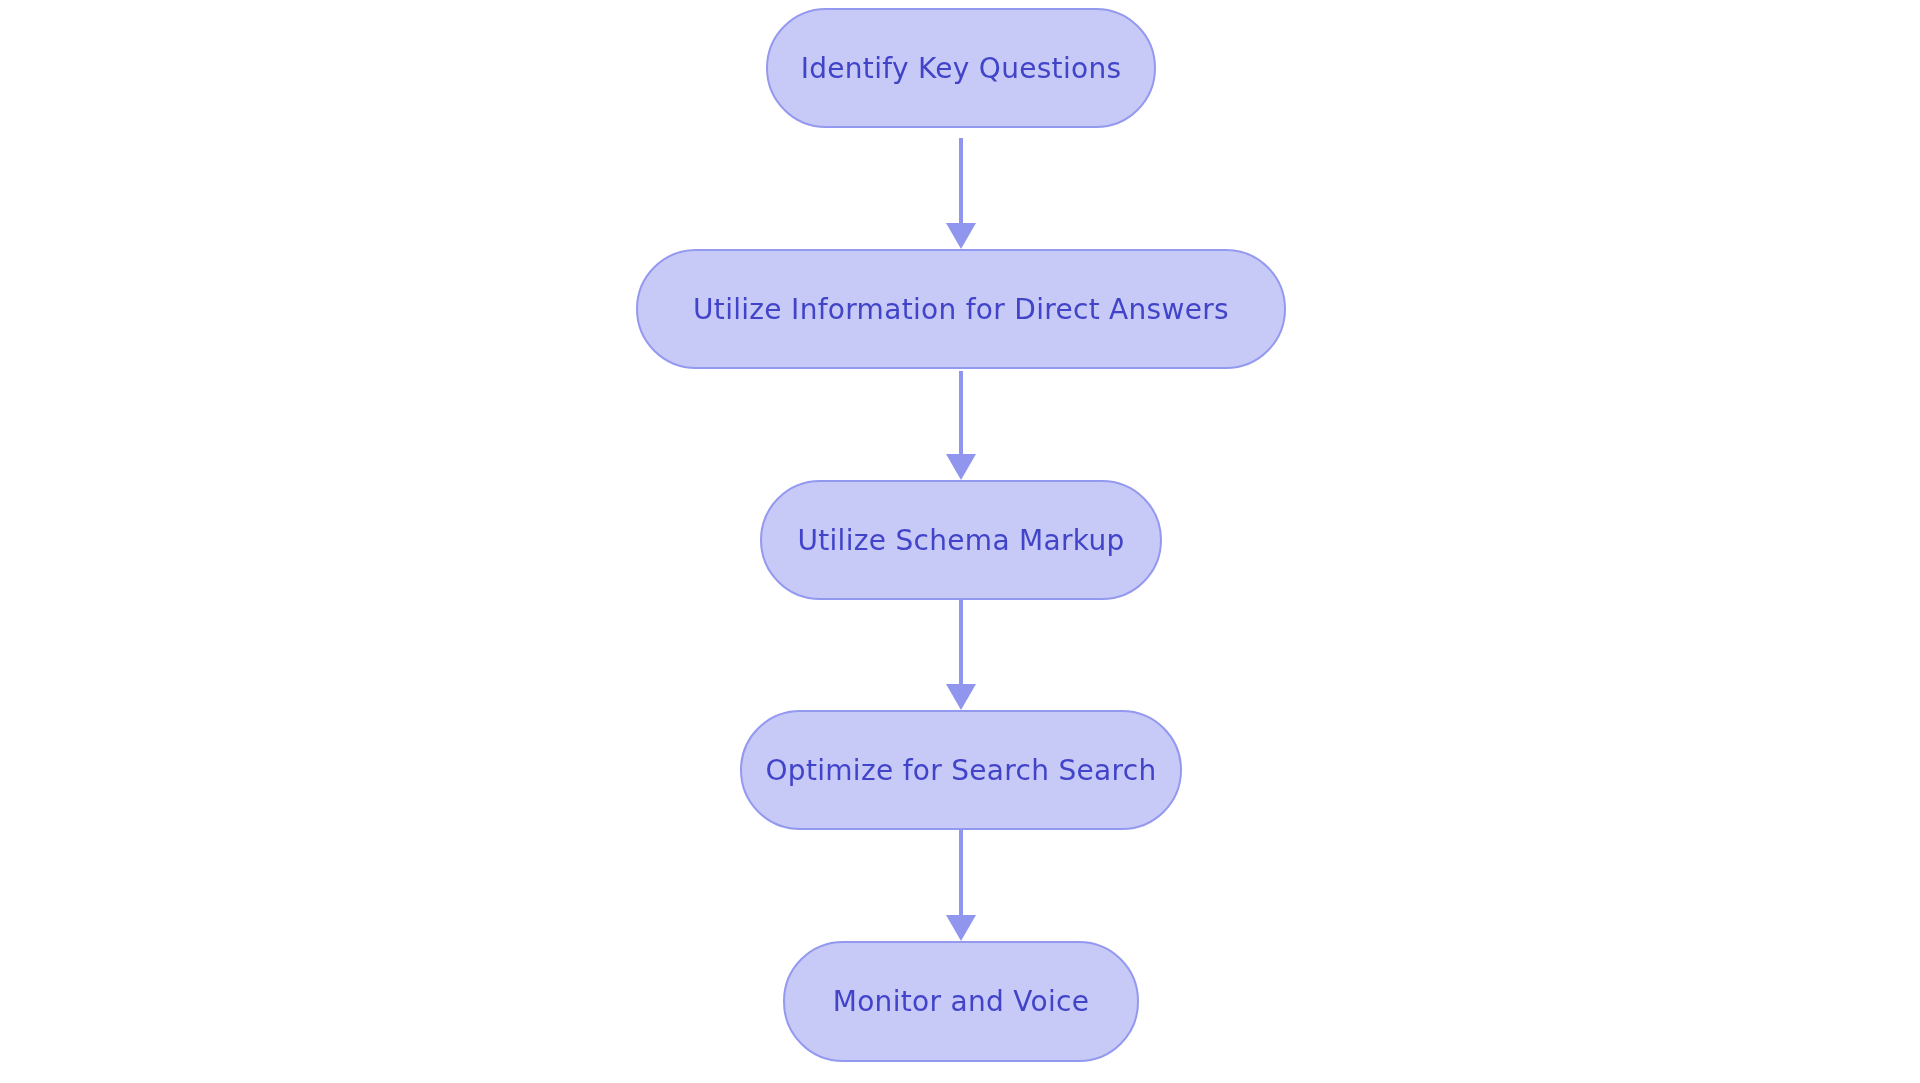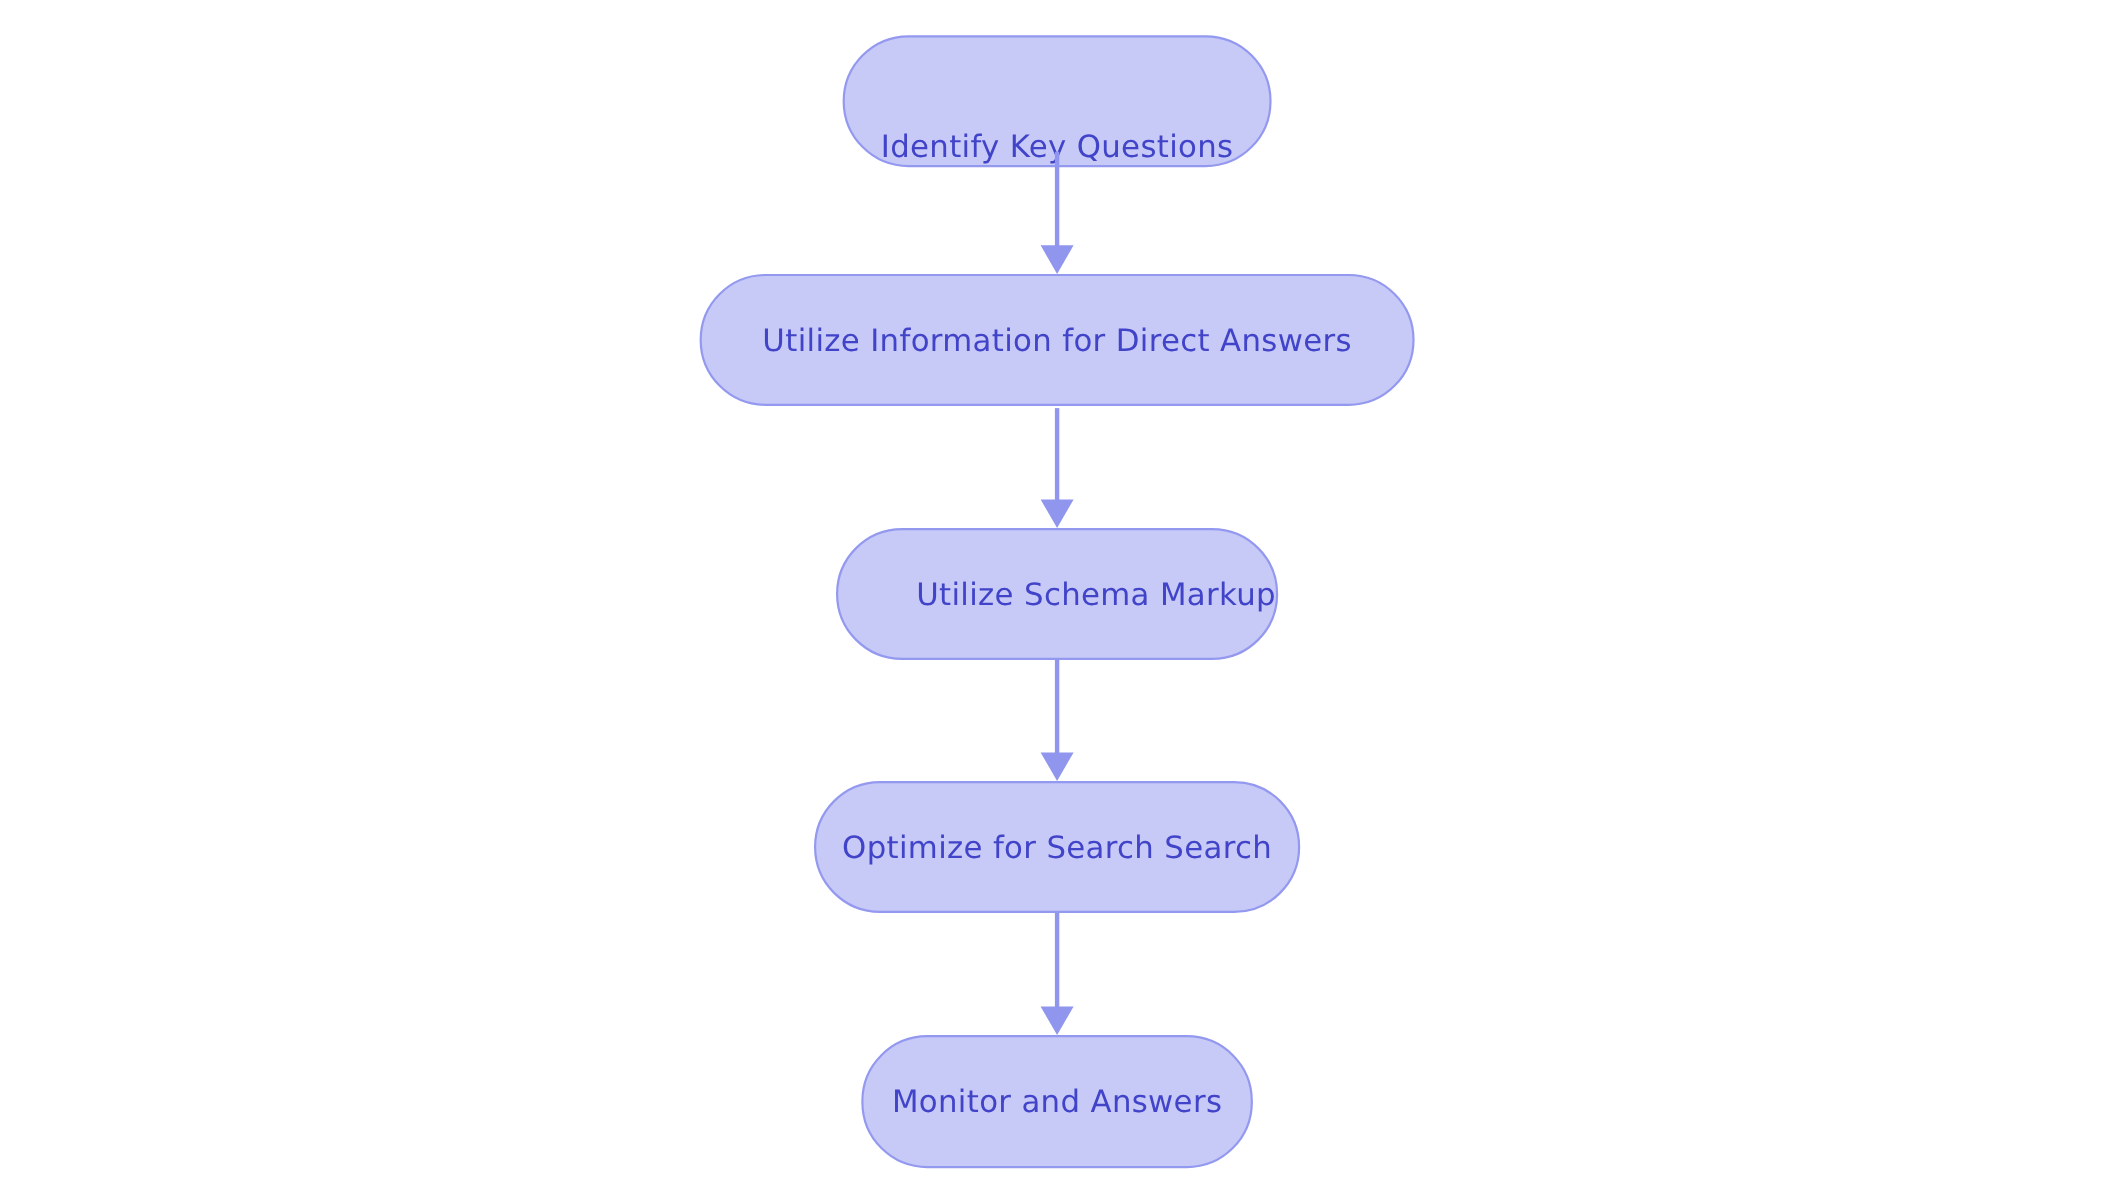--- a/index.html
+++ b/index.html
@@ -36,23 +36,23 @@
     justify-content: center;
   }
   .node-label {
     color: var(--node-text);
     font-size: 28px;
     font-weight: 500;
     letter-spacing: 0.3px;
     white-space: nowrap;
     text-align: center;
   }
-  .n1 { top: 32px;  width: 390px; align-items: flex-end; }
+  .n1 { top: 8px;  width: 390px; }
   .n2 { top: 249px; width: 650px; }
-  .n3 { top: 480px; width: 402px; justify-content: flex-end; }
+  .n3 { top: 480px; width: 402px; }
   .n4 { top: 710px; width: 442px; }
   .n5 { top: 941px; width: 356px; height: 121px; }
 
   .arrow {
     position: absolute;
     left: 961px;
     transform: translateX(-50%);
     width: 30px;
   }
   .a1 { top: 138px; height: 111px; }
@@ -115,16 +115,16 @@
   <div class="node n4">
     <span class="node-label">Optimize for Search Search</span>
   </div>
 
   <div class="arrow a4">
     <div class="stem"></div>
     <div class="head"></div>
   </div>
 
   <div class="node n5">
-    <span class="node-label">Monitor and Answers</span>
+    <span class="node-label">Monitor and Voice</span>
   </div>
 
 </div>
 
 </body></html>

